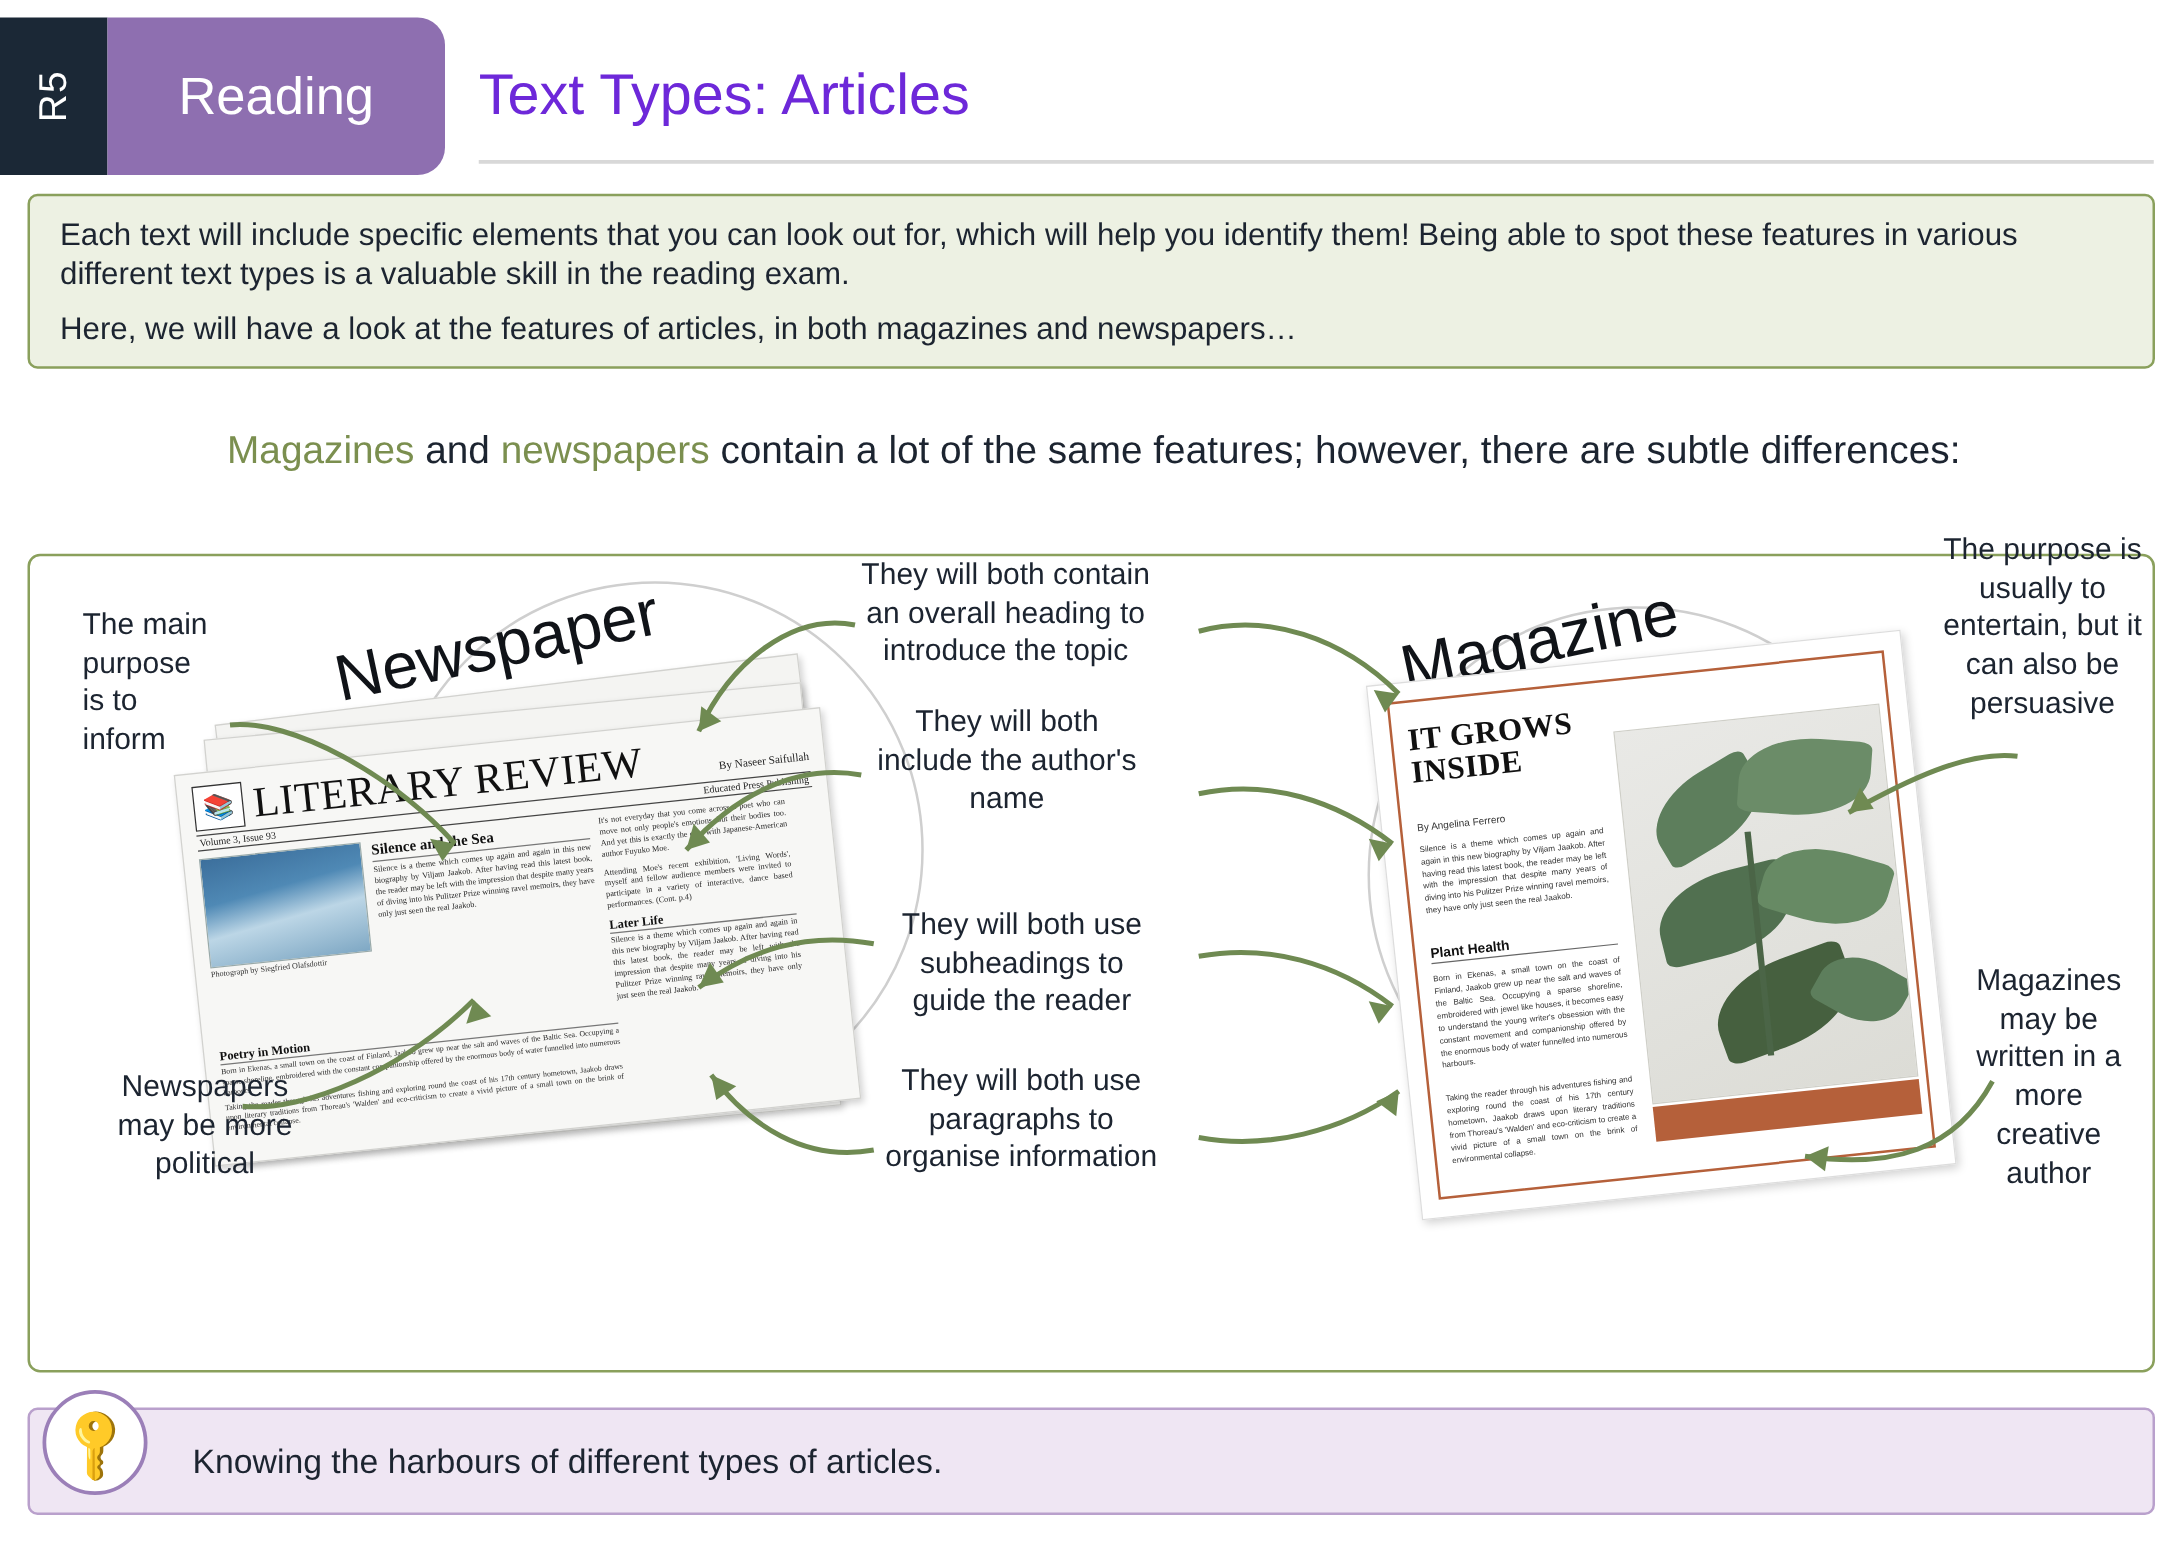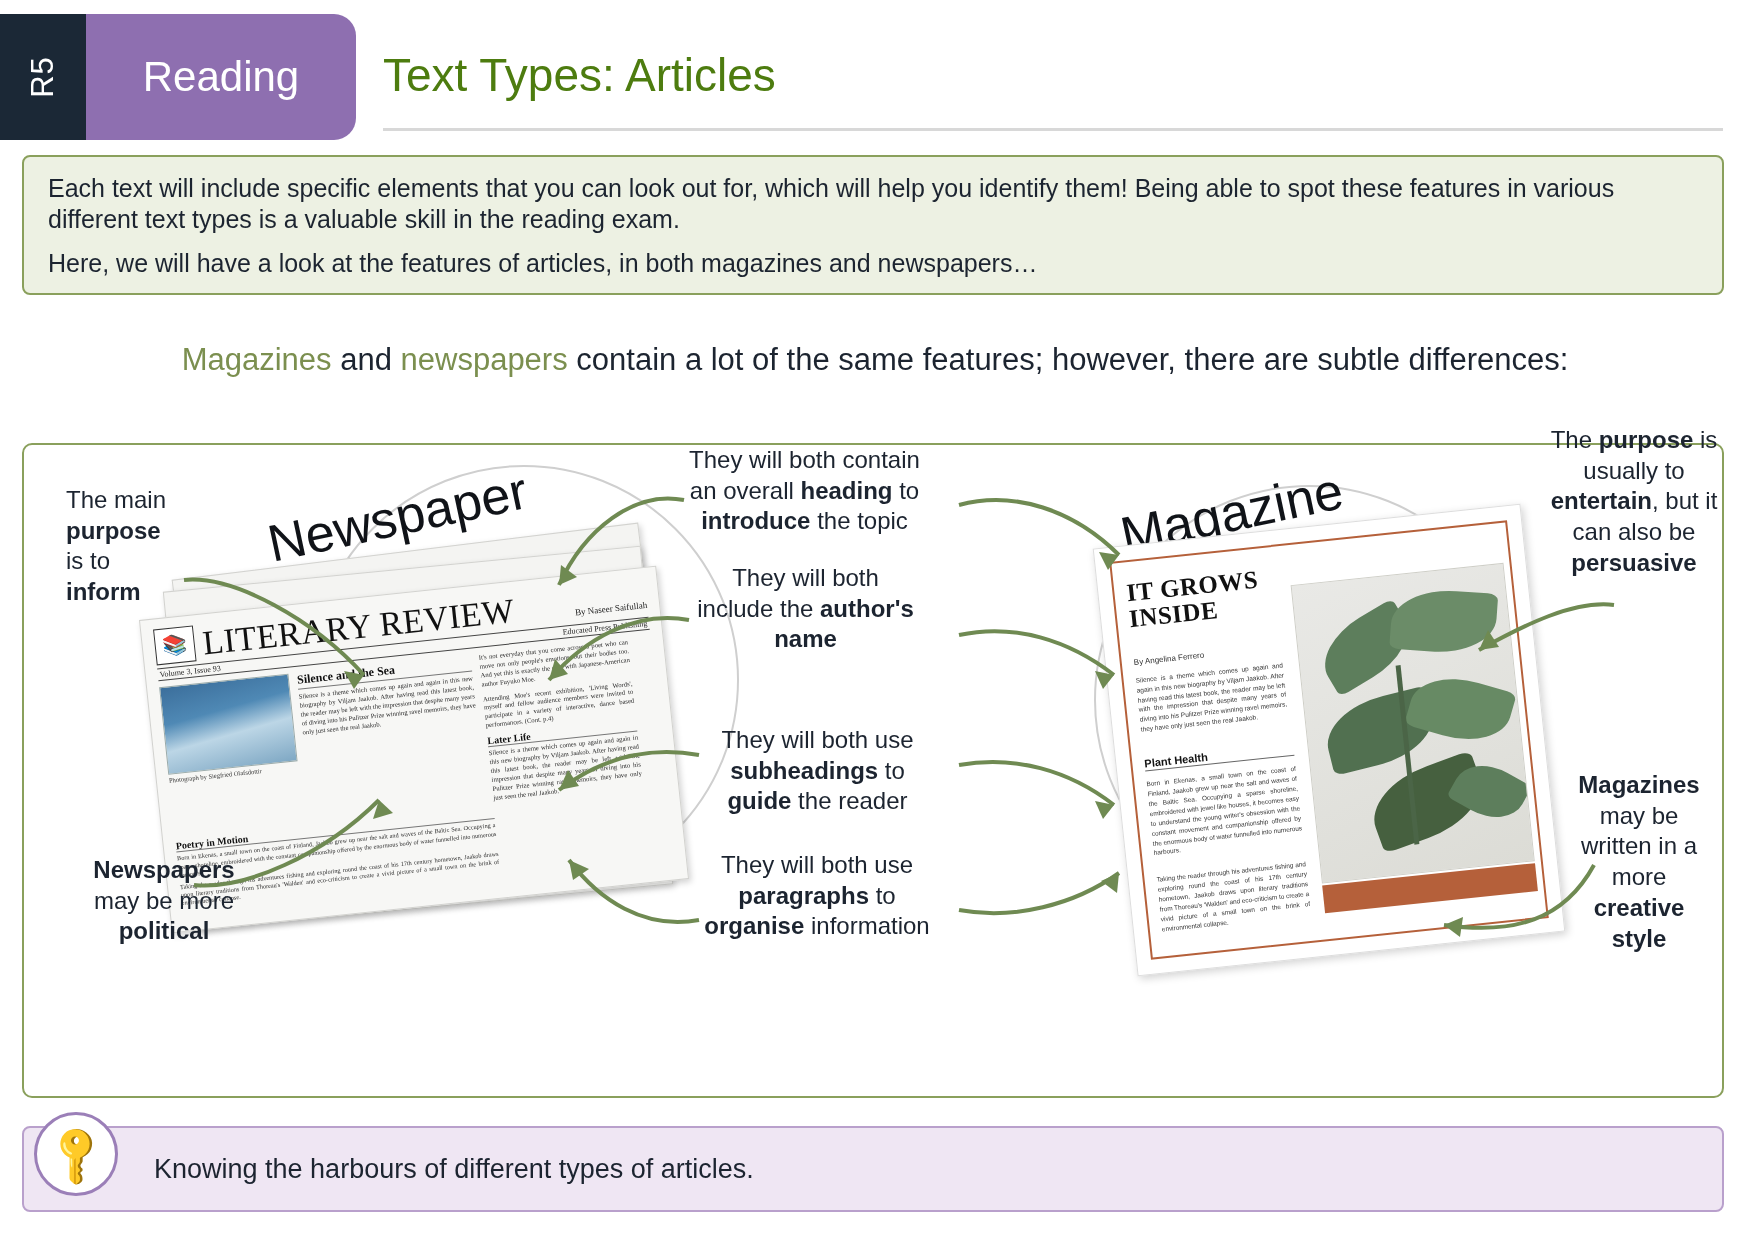--- a/index.html
+++ b/index.html
@@ -23,21 +23,21 @@
     transform: rotate(-90deg); white-space: nowrap; font-weight: 400;
   }
   .badge-subject {
     position: absolute; left: 86px; top: 14px; width: 270px; height: 126px;
     background: #8e6fb0; border-top-right-radius: 22px; border-bottom-right-radius: 22px;
     display: flex; align-items: center; justify-content: center;
   }
   .badge-subject span { color: #ffffff; font-size: 42px; }
   .header-title {
     position: absolute; left: 383px; top: 48px;
-    font-size: 46px; color: #4d7c0f;
+    font-size: 46px; color: #6d28d9;
   }
   .header-rule {
     position: absolute; left: 383px; top: 128px; width: 1340px; height: 3px;
     background: #d8d8d8;
   }
 
   
   .intro-box {
     position: absolute; left: 22px; top: 155px; width: 1702px; height: 140px;
     border: 2px solid #8aa05c; border-radius: 8px; background: #edf1e3;
@@ -163,21 +163,21 @@
   }
   .leaf { position: absolute; background: #5d7e5c; border-radius: 60% 10% 60% 10%; }
   .mag-swatch {
     position: absolute; left: 192px; top: 358px; width: 214px; height: 28px; background: #b5603a;
   }
 
   
   .note {
     position: absolute; font-size: 24px; color: #1c2430; line-height: 1.28;
   }
-  .note b { font-weight: bold; }
+  .note b { font-weight: normal; }
   .n-main-purpose { left: 42px; top: 40px; width: 185px; text-align: left; }
   .n-newspapers-political { left: 40px; top: 410px; width: 200px; text-align: center; }
   .n-heading { left: 648px; top: 0px; width: 265px; text-align: center; }
   .n-author { left: 650px; top: 118px; width: 263px; text-align: center; }
   .n-subheadings { left: 672px; top: 280px; width: 243px; text-align: center; }
   .n-paragraphs { left: 663px; top: 405px; width: 260px; text-align: center; }
   .n-purpose-mag { left: 1510px; top: -20px; width: 200px; text-align: center; }
   .n-creative { left: 1525px; top: 325px; width: 180px; text-align: center; }
 
   .arrow { position: absolute; }
@@ -385,21 +385,21 @@
       <span>can also be</span><br>
       <b>persuasive</b>
     </div>
 
     <div class="note n-creative">
       <b>Magazines</b><br>
       <span>may be</span><br>
       <span>written in a</span><br>
       <span>more</span><br>
       <b>creative</b><br>
-      <b>style</b>
+      <b>author</b>
     </div>
 
   </div>
 
   <div class="footer">
     <div class="footer-text">Knowing the harbours of different types of articles.</div>
   </div>
   <div class="key-circle">
       <span>🔑</span>
     </div>

